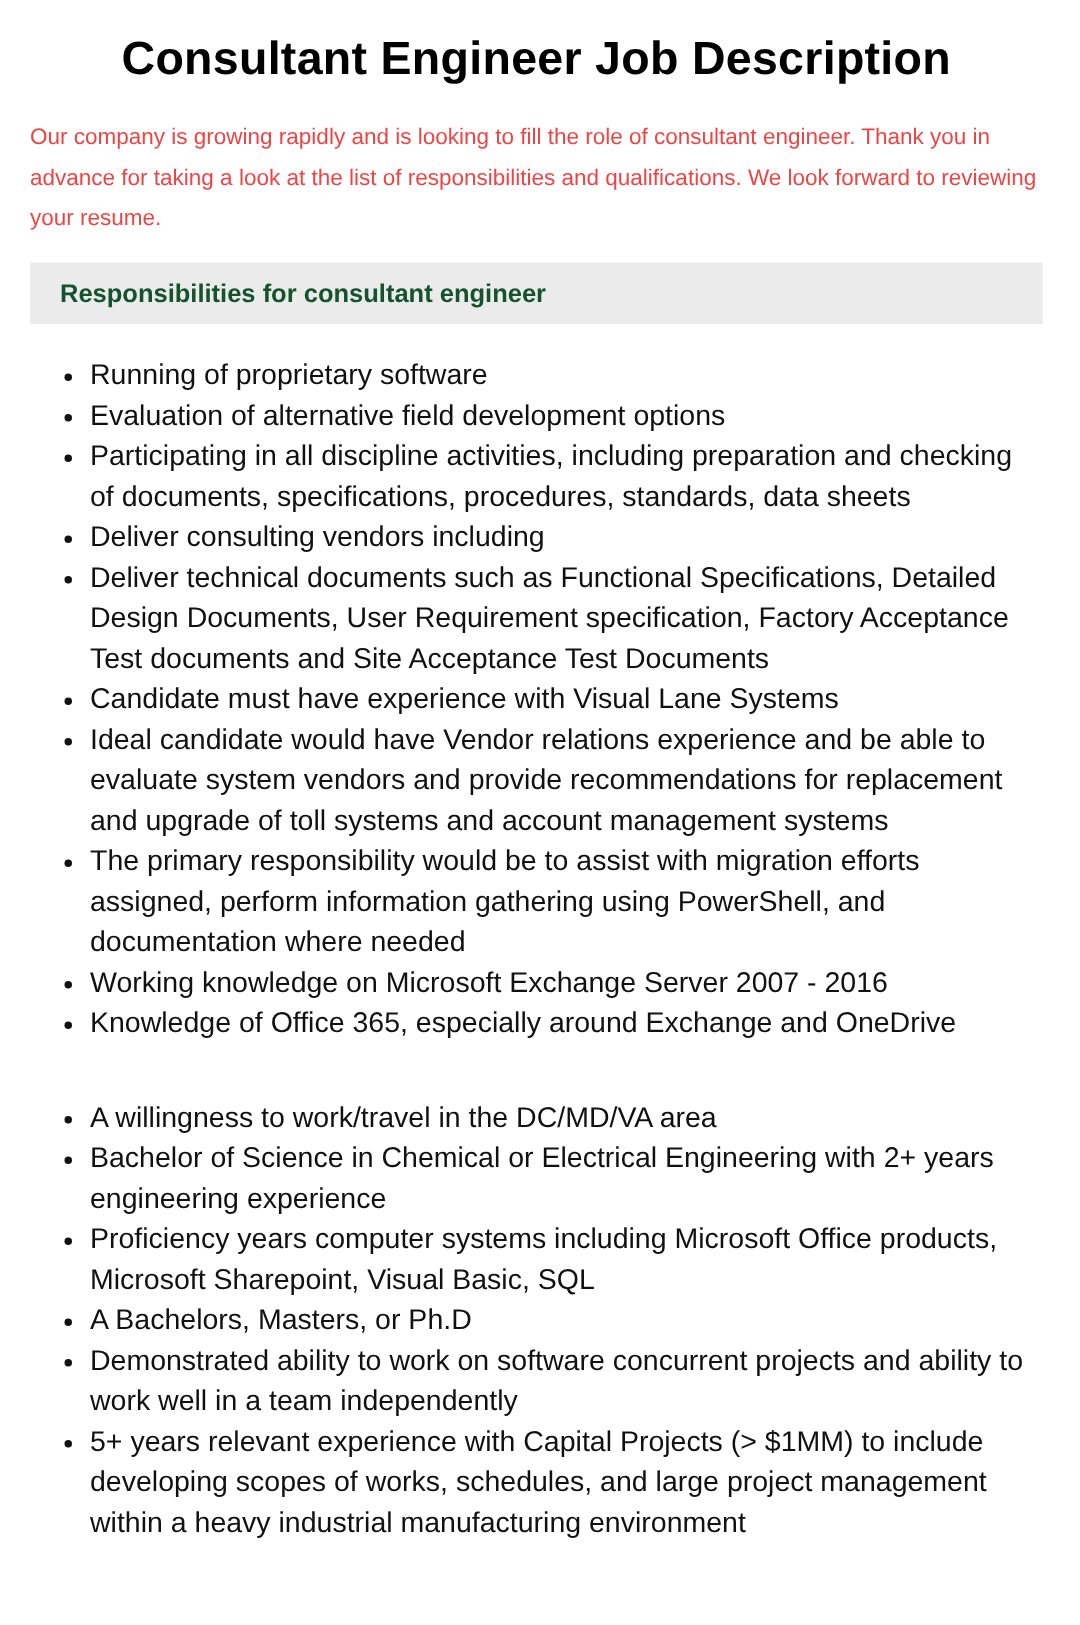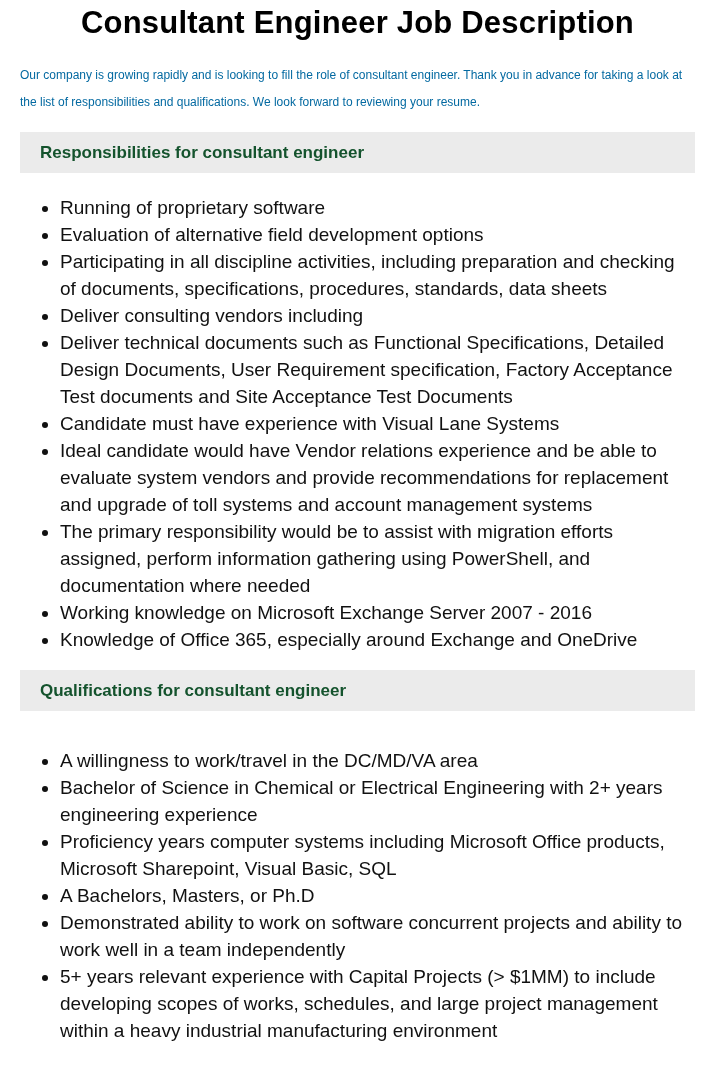--- a/index.html
+++ b/index.html
@@ -1,19 +1,19 @@
 <!DOCTYPE html>
 <html><head>
 <meta charset="utf-8">
 <style>
   html, body { margin: 0; padding: 0; background: #ffffff; }
   body { width: 720px; height: 1083px; overflow: hidden; font-family: "Liberation Sans", sans-serif; color: #111; }
   .page { padding: 0 25px 0 20px; }
-  h1 { margin: 0; padding-top: 3px; height: 42px; font-size: 31px; font-weight: bold; text-align: center; line-height: 40px; color: #000; letter-spacing: 0.2px; }
-  .intro { margin: 17px 0 0 0; font-size: 12px; line-height: 27px; color: #0369a1; }
+  h1 { margin: 0; padding-top: 19px; height: 42px; font-size: 31px; font-weight: bold; text-align: center; line-height: 40px; color: #000; letter-spacing: 0.2px; }
+  .intro { margin: 17px 0 0 0; font-size: 15px; line-height: 27px; color: #ef4444; }
   .section-header { margin-top: 16px; background: #ebebeb; height: 41px; line-height: 41px; padding-left: 20px; font-size: 17px; font-weight: bold; color: #14532d; }
   ul { margin: 21px 0 0 0; padding-left: 40px; font-size: 19px; line-height: 27px; }
   li { margin: 0; padding: 0; }
   ul.quals { margin-top: 36px; }
   .resp-list + .section-header { margin-top: 17px; }
 </style>
 </head>
 <body>
 
 <div class="page">
@@ -27,21 +27,20 @@
     <li>Participating in all discipline activities, including preparation and checking of documents, specifications, procedures, standards, data sheets</li>
     <li>Deliver consulting vendors including</li>
     <li>Deliver technical documents such as Functional Specifications, Detailed Design Documents, User Requirement specification, Factory Acceptance Test documents and Site Acceptance Test Documents</li>
     <li>Candidate must have experience with Visual Lane Systems</li>
     <li>Ideal candidate would have Vendor relations experience and be able to evaluate system vendors and provide recommendations for replacement and upgrade of toll systems and account management systems</li>
     <li>The primary responsibility would be to assist with migration efforts assigned, perform information gathering using PowerShell, and documentation where needed</li>
     <li>Working knowledge on Microsoft Exchange Server 2007 - 2016</li>
     <li>Knowledge of Office 365, especially around Exchange and OneDrive</li>
   </ul>
 
-  <div class="section-header">Qualifications for consultant engineer</div>
   <ul class="quals">
     <li>A willingness to work/travel in the DC/MD/VA area</li>
     <li>Bachelor of Science in Chemical or Electrical Engineering with 2+ years engineering experience</li>
     <li>Proficiency years computer systems including Microsoft Office products, Microsoft Sharepoint, Visual Basic, SQL</li>
     <li>A Bachelors, Masters, or Ph.D</li>
     <li>Demonstrated ability to work on software concurrent projects and ability to work well in a team independently</li>
     <li>5+ years relevant experience with Capital Projects (&gt; $1MM) to include developing scopes of works, schedules, and large project management within a heavy industrial manufacturing environment</li>
   </ul>
 </div>
 

